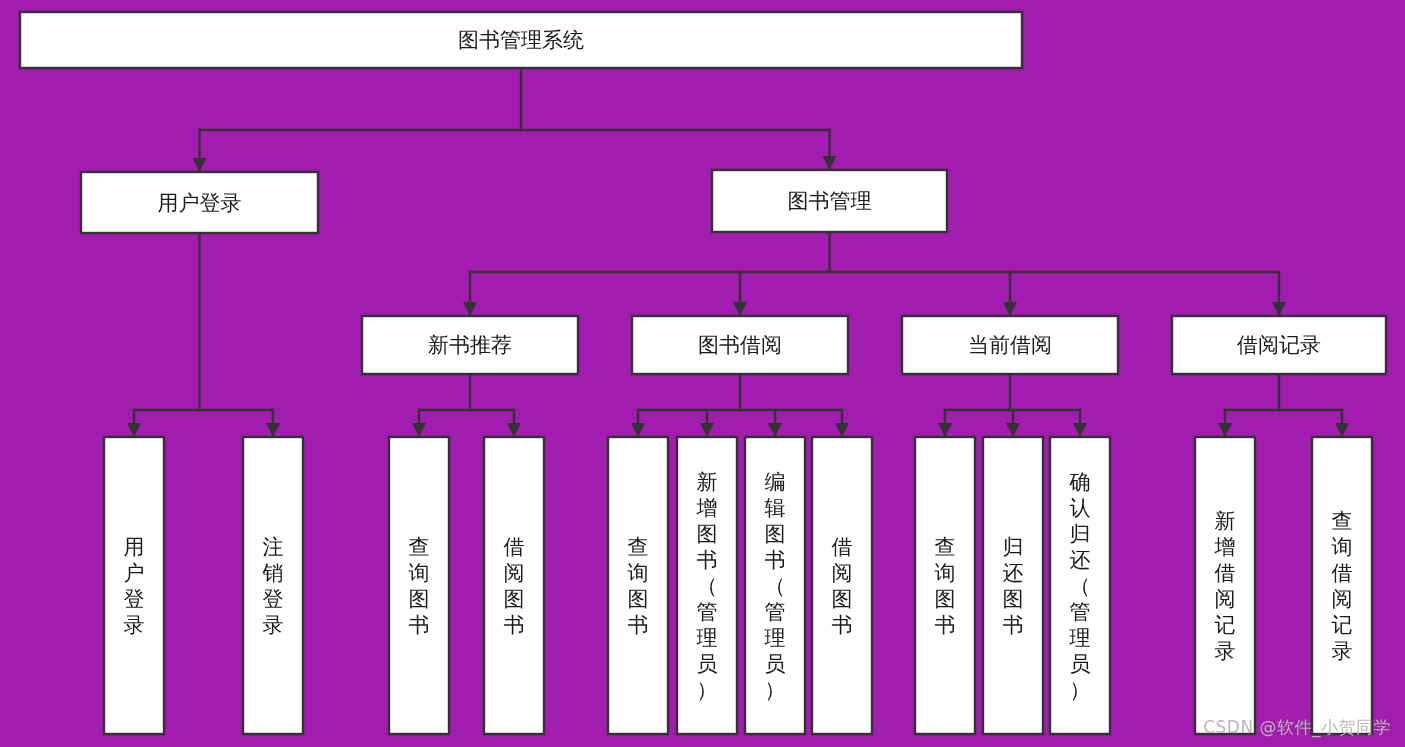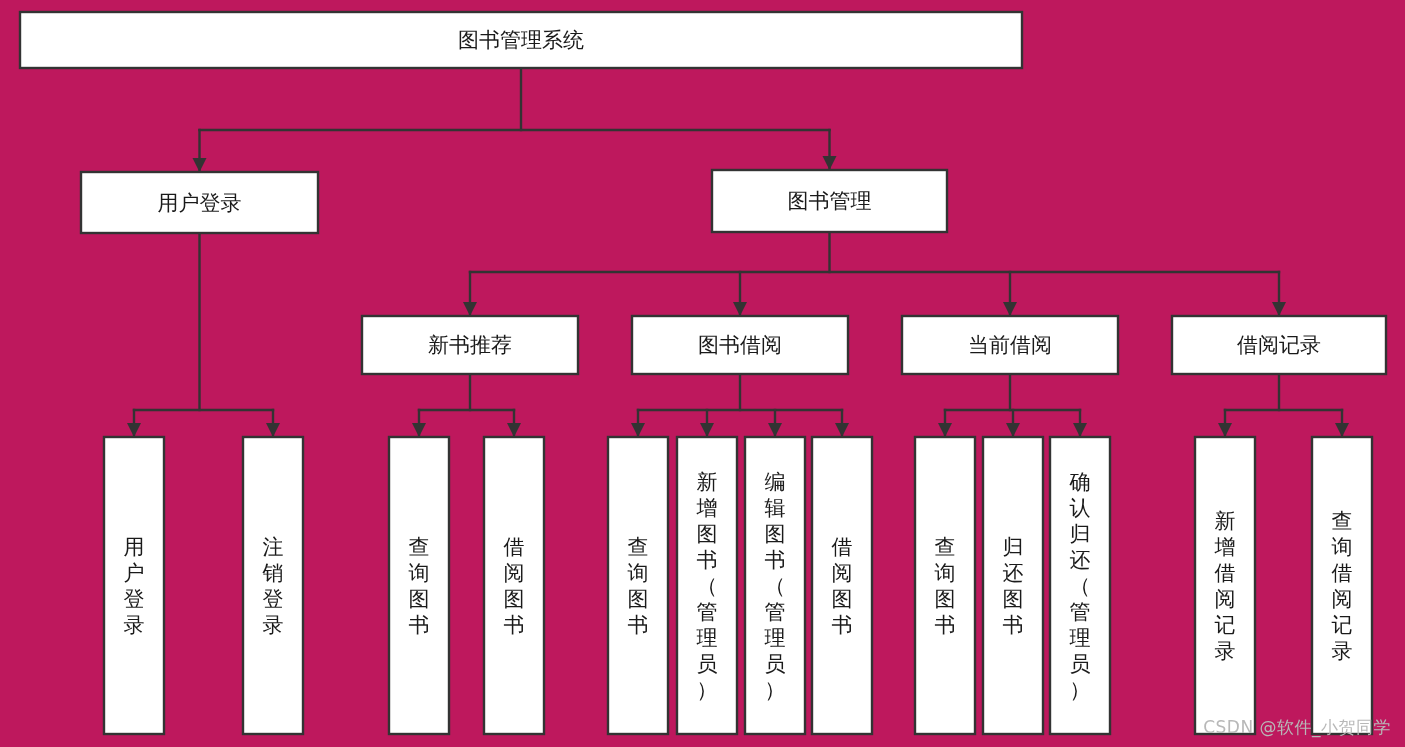--- a/index.html
+++ b/index.html
@@ -8,21 +8,21 @@
     padding: 0;
     background: #ffffff;
   }
   body {
     font-family: "DejaVu Sans", "Liberation Sans", sans-serif;
   }
   #diagram-root {
     position: relative;
     width: 1405px;
     height: 747px;
-    background: #be185d;
+    background: #a21caf;
     overflow: hidden;
   }
   svg#flow {
     display: block;
     width: 1405px;
     height: 747px;
   }
   .node-box {
     fill: #ffffff;
     stroke: #333333;

